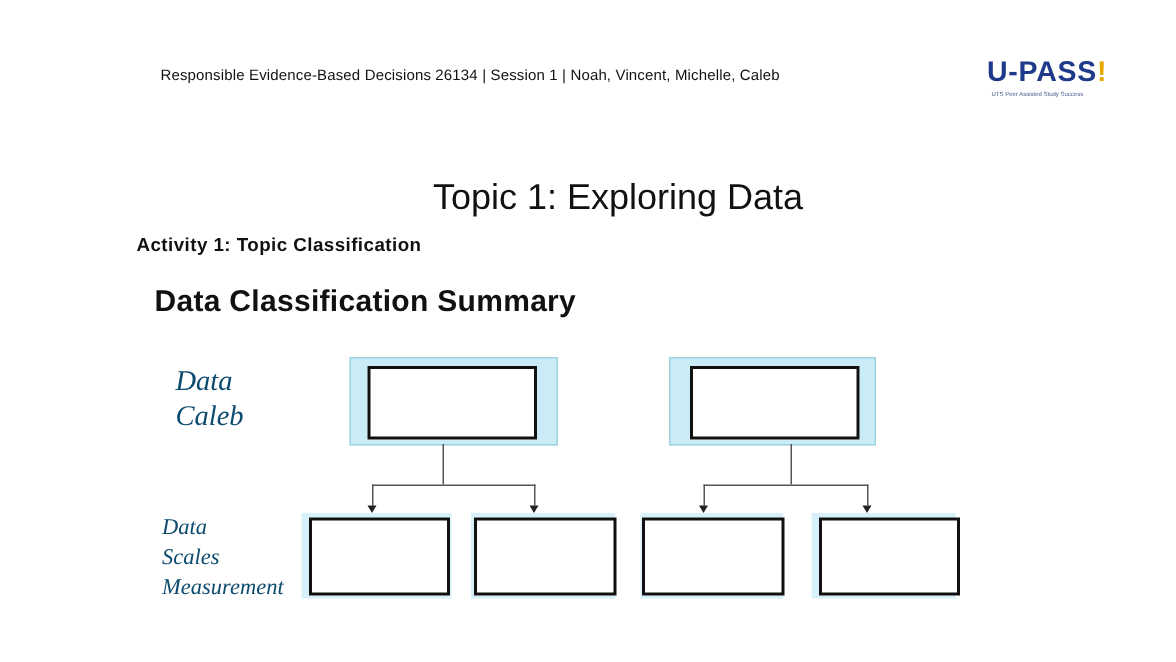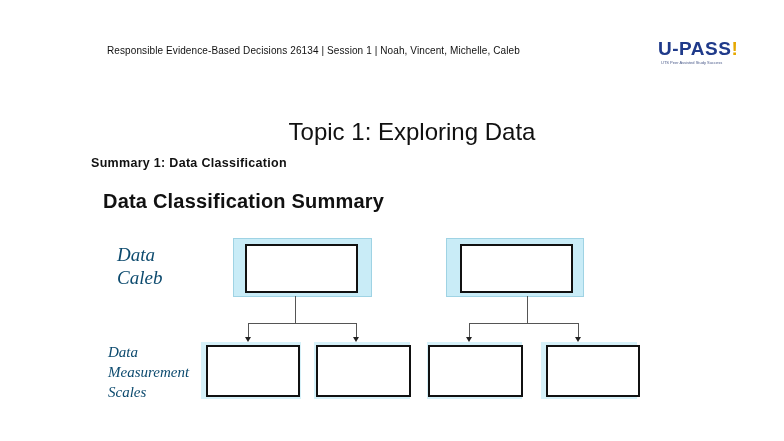--- a/index.html
+++ b/index.html
@@ -29,32 +29,32 @@
 
 <div class="abs header-text">Responsible Evidence-Based Decisions 26134 | Session 1 | Noah, Vincent, Michelle, Caleb</div>
 
 <div class="abs logo">
   <div class="logo-main"><span>U-PASS</span><span class="logo-excl">!</span></div>
   <div class="logo-tag">UTS Peer Assisted Study Success</div>
 </div>
 
 <div class="abs topic"><span>Topic 1: Exploring Data</span></div>
 
-<div class="abs activity">Summary 1: Data Classification</div>
+<div class="abs activity">Activity 1: Topic Classification</div>
 
 <div class="abs summary">Data Classification Summary</div>
 
 <div class="abs label label-type">
   <div>Data</div>
   <div>Caleb</div>
 </div>
 <div class="abs label label-scales">
   <div>Data</div>
+  <div>Scales</div>
   <div>Measurement</div>
-  <div>Scales</div>
 </div>
 
 <div class="abs outer-top" style="left:233px; top:238px; width:137px; height:57px;"></div>
 <div class="abs inner" style="left:245px; top:244px; width:113px; height:49px;"></div>
 
 <div class="abs outer-top" style="left:446px; top:238px; width:136px; height:57px;"></div>
 <div class="abs inner" style="left:460px; top:244px; width:113px; height:49px;"></div>
 
 <div class="abs vline" style="left:295px; top:296px; height:27px;"></div>
 <div class="abs hline" style="left:248px; top:323px; width:109px;"></div>

